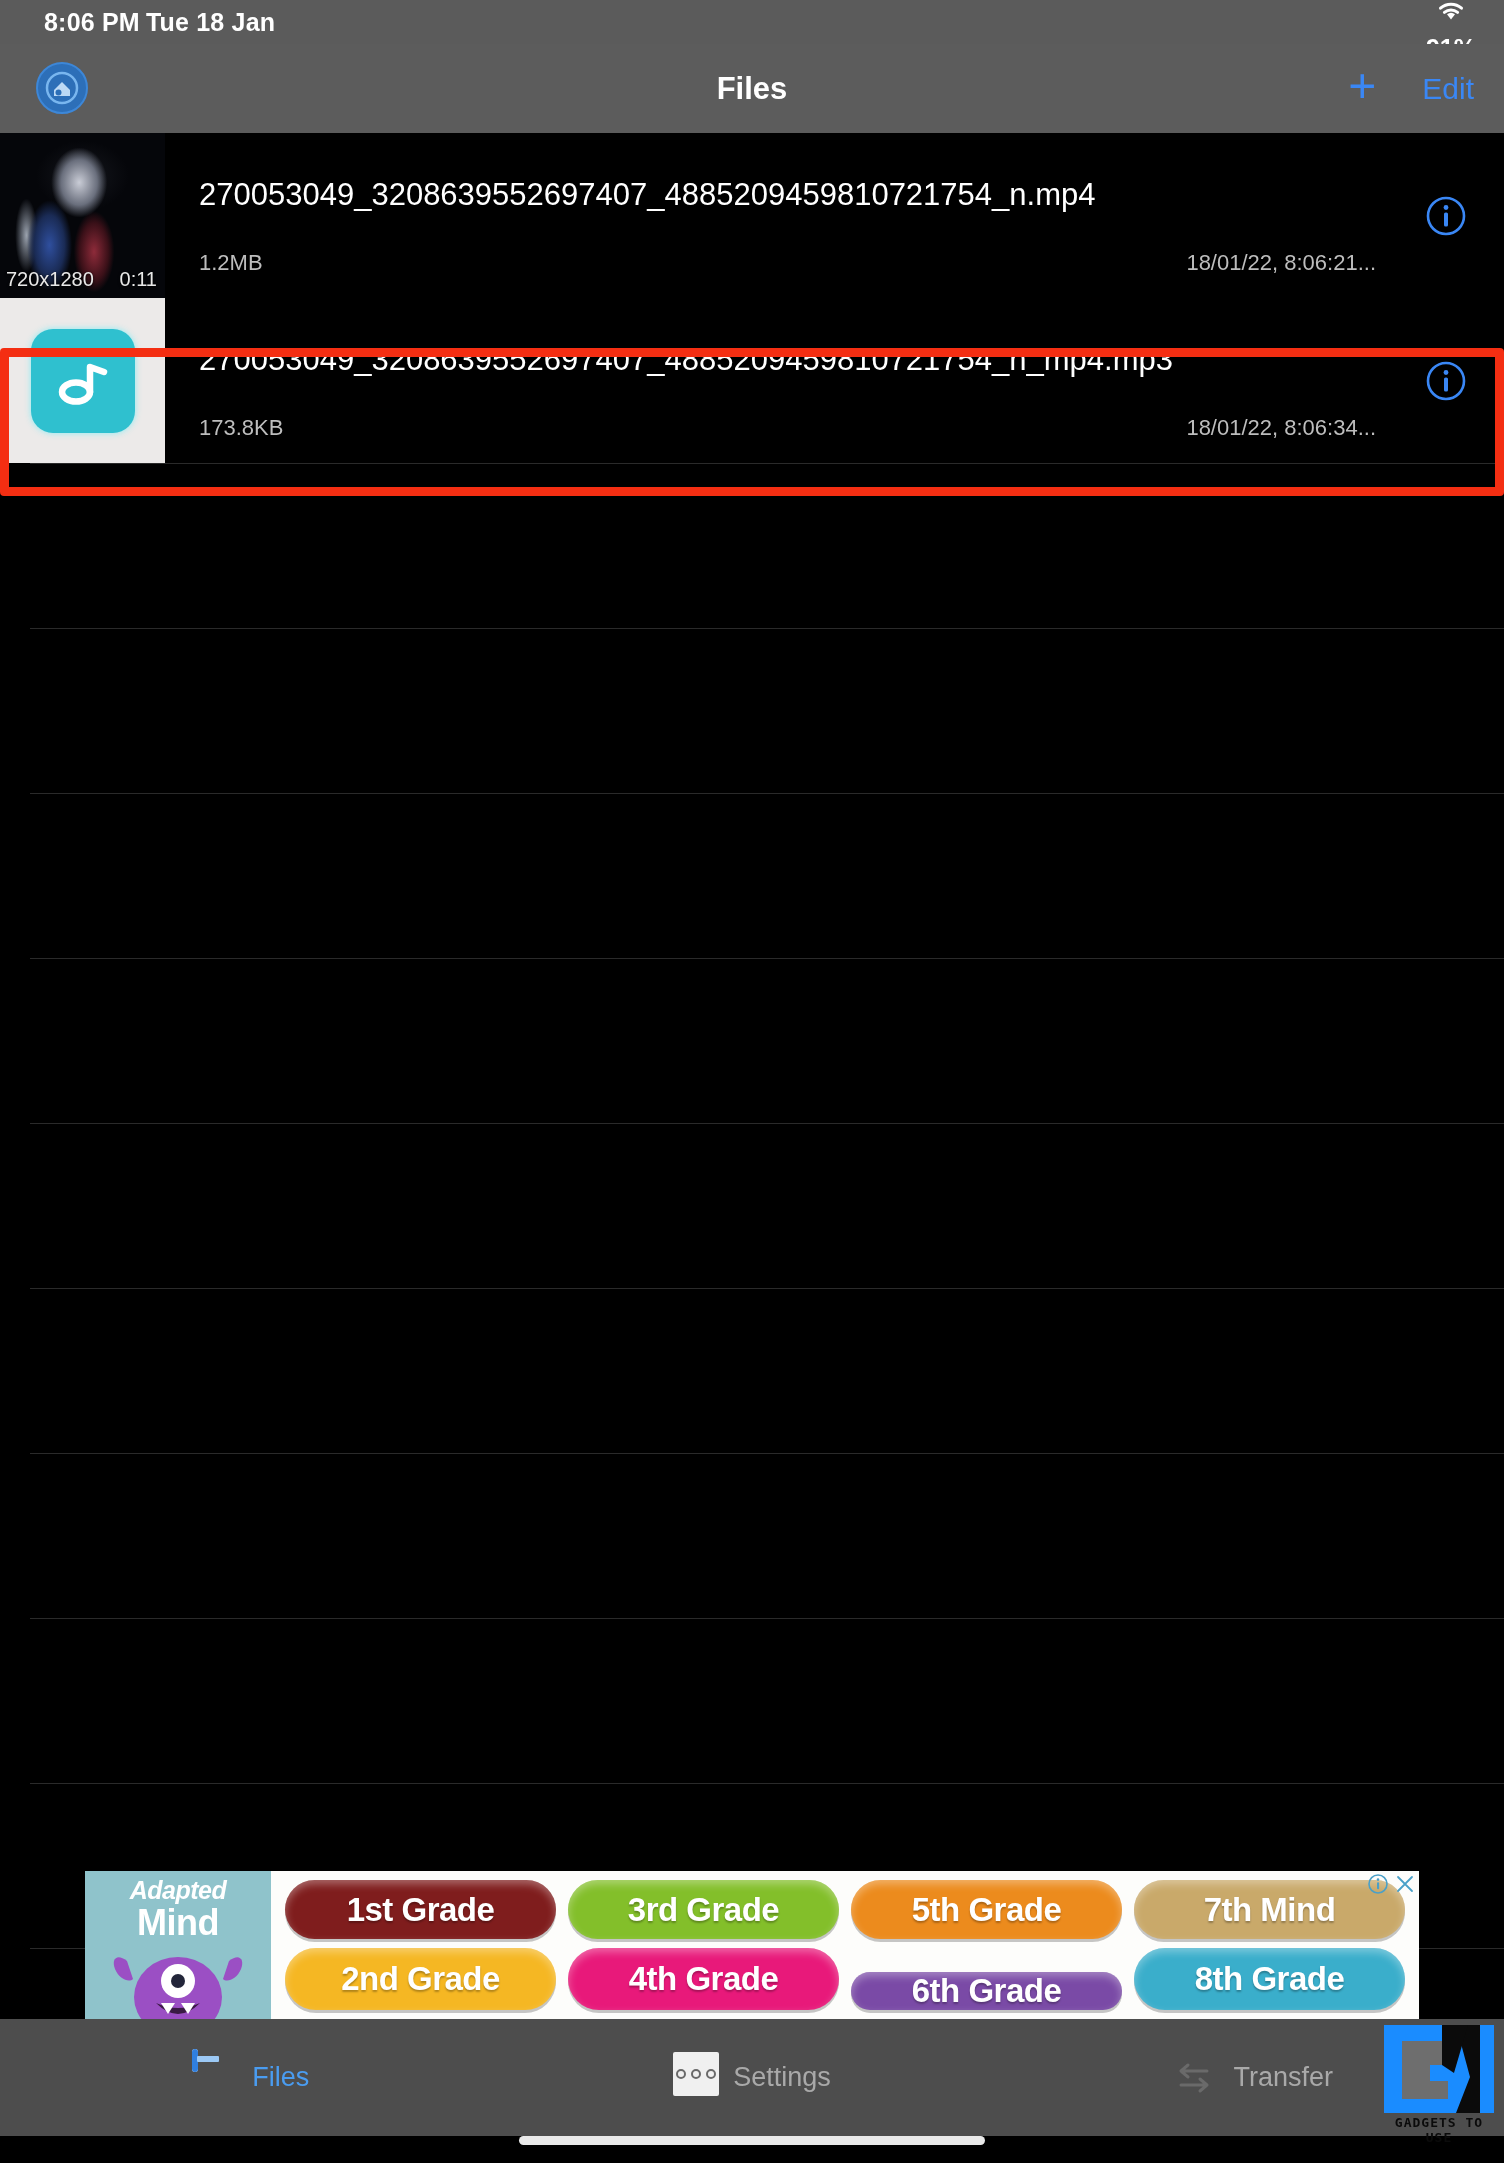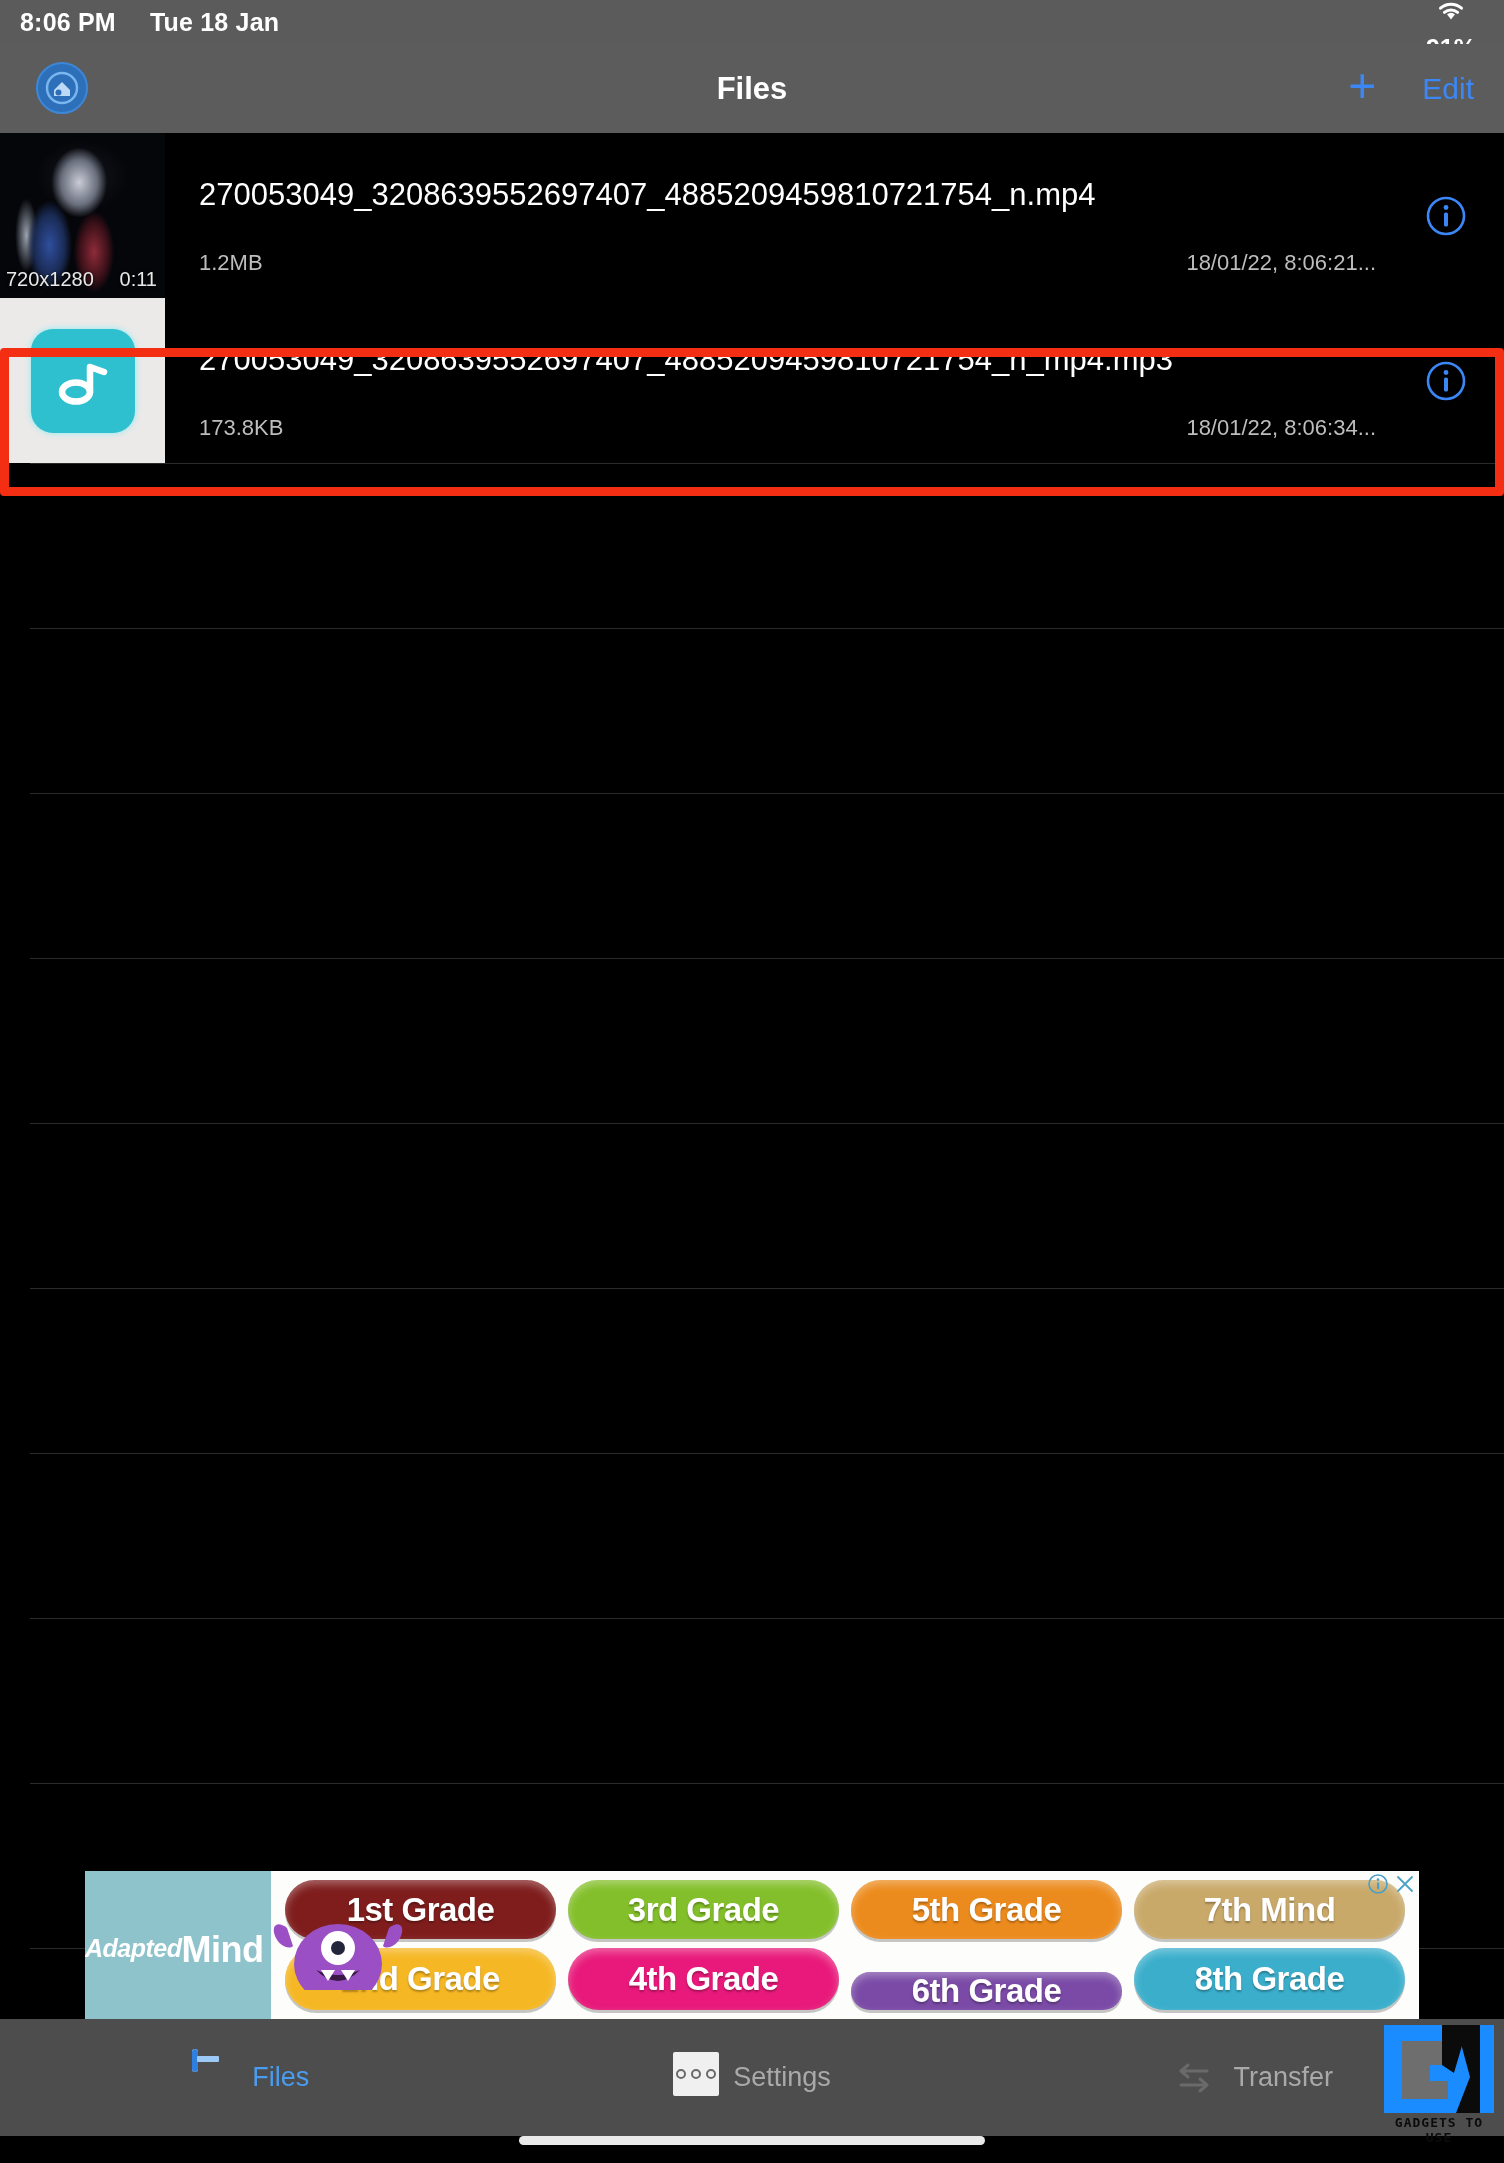--- a/index.html
+++ b/index.html
@@ -17,22 +17,22 @@
 
   
   .status-bar {
     position:absolute; top:0; left:0;
     width:1504px; height:44px;
     background:#5b5b5b;
     display:flex; align-items:center;
     color:#fff;
   }
   .status-left {
-    display:flex; align-items:center; gap:34px;
-    margin-left:20px;
+    display:flex; align-items:center; gap:6px;
+    margin-left:44px;
     font-size:25px; font-weight:bold; letter-spacing:0.2px;
   }
   .status-right {
     position:absolute; right:28px; top:0; height:44px;
     display:flex; align-items:center; gap:12px;flex-direction:column;
   }
   .wifi-icon { width:30px; height:22px; position:relative; display:block; }
   .battery-pct { font-size:25px; font-weight:bold; }
   .battery-icon {
     width:44px; height:21px;
@@ -181,21 +181,21 @@
     position:absolute; left:85px; top:1871px;
     width:1334px; height:148px;
     background:#fdfdfb;
     overflow:hidden;
     display:flex;
   }
   .ad-brand {
     width:186px; height:148px; flex:none;
     background:#8fc3cb;
     position:relative;
-    display:flex; align-items:center;
+    display:flex; flex-direction:column; align-items:center;
     padding-top:7px;
   }
   .ad-brand-l1 {
     color:#fff; font-size:25px; font-style:italic; font-weight:bold;
     line-height:1; letter-spacing:-.5px;
   }
   .ad-brand-l2 {
     color:#fff; font-size:36px; font-weight:bold;
     line-height:1; margin-top:2px; letter-spacing:-.5px;
   }

